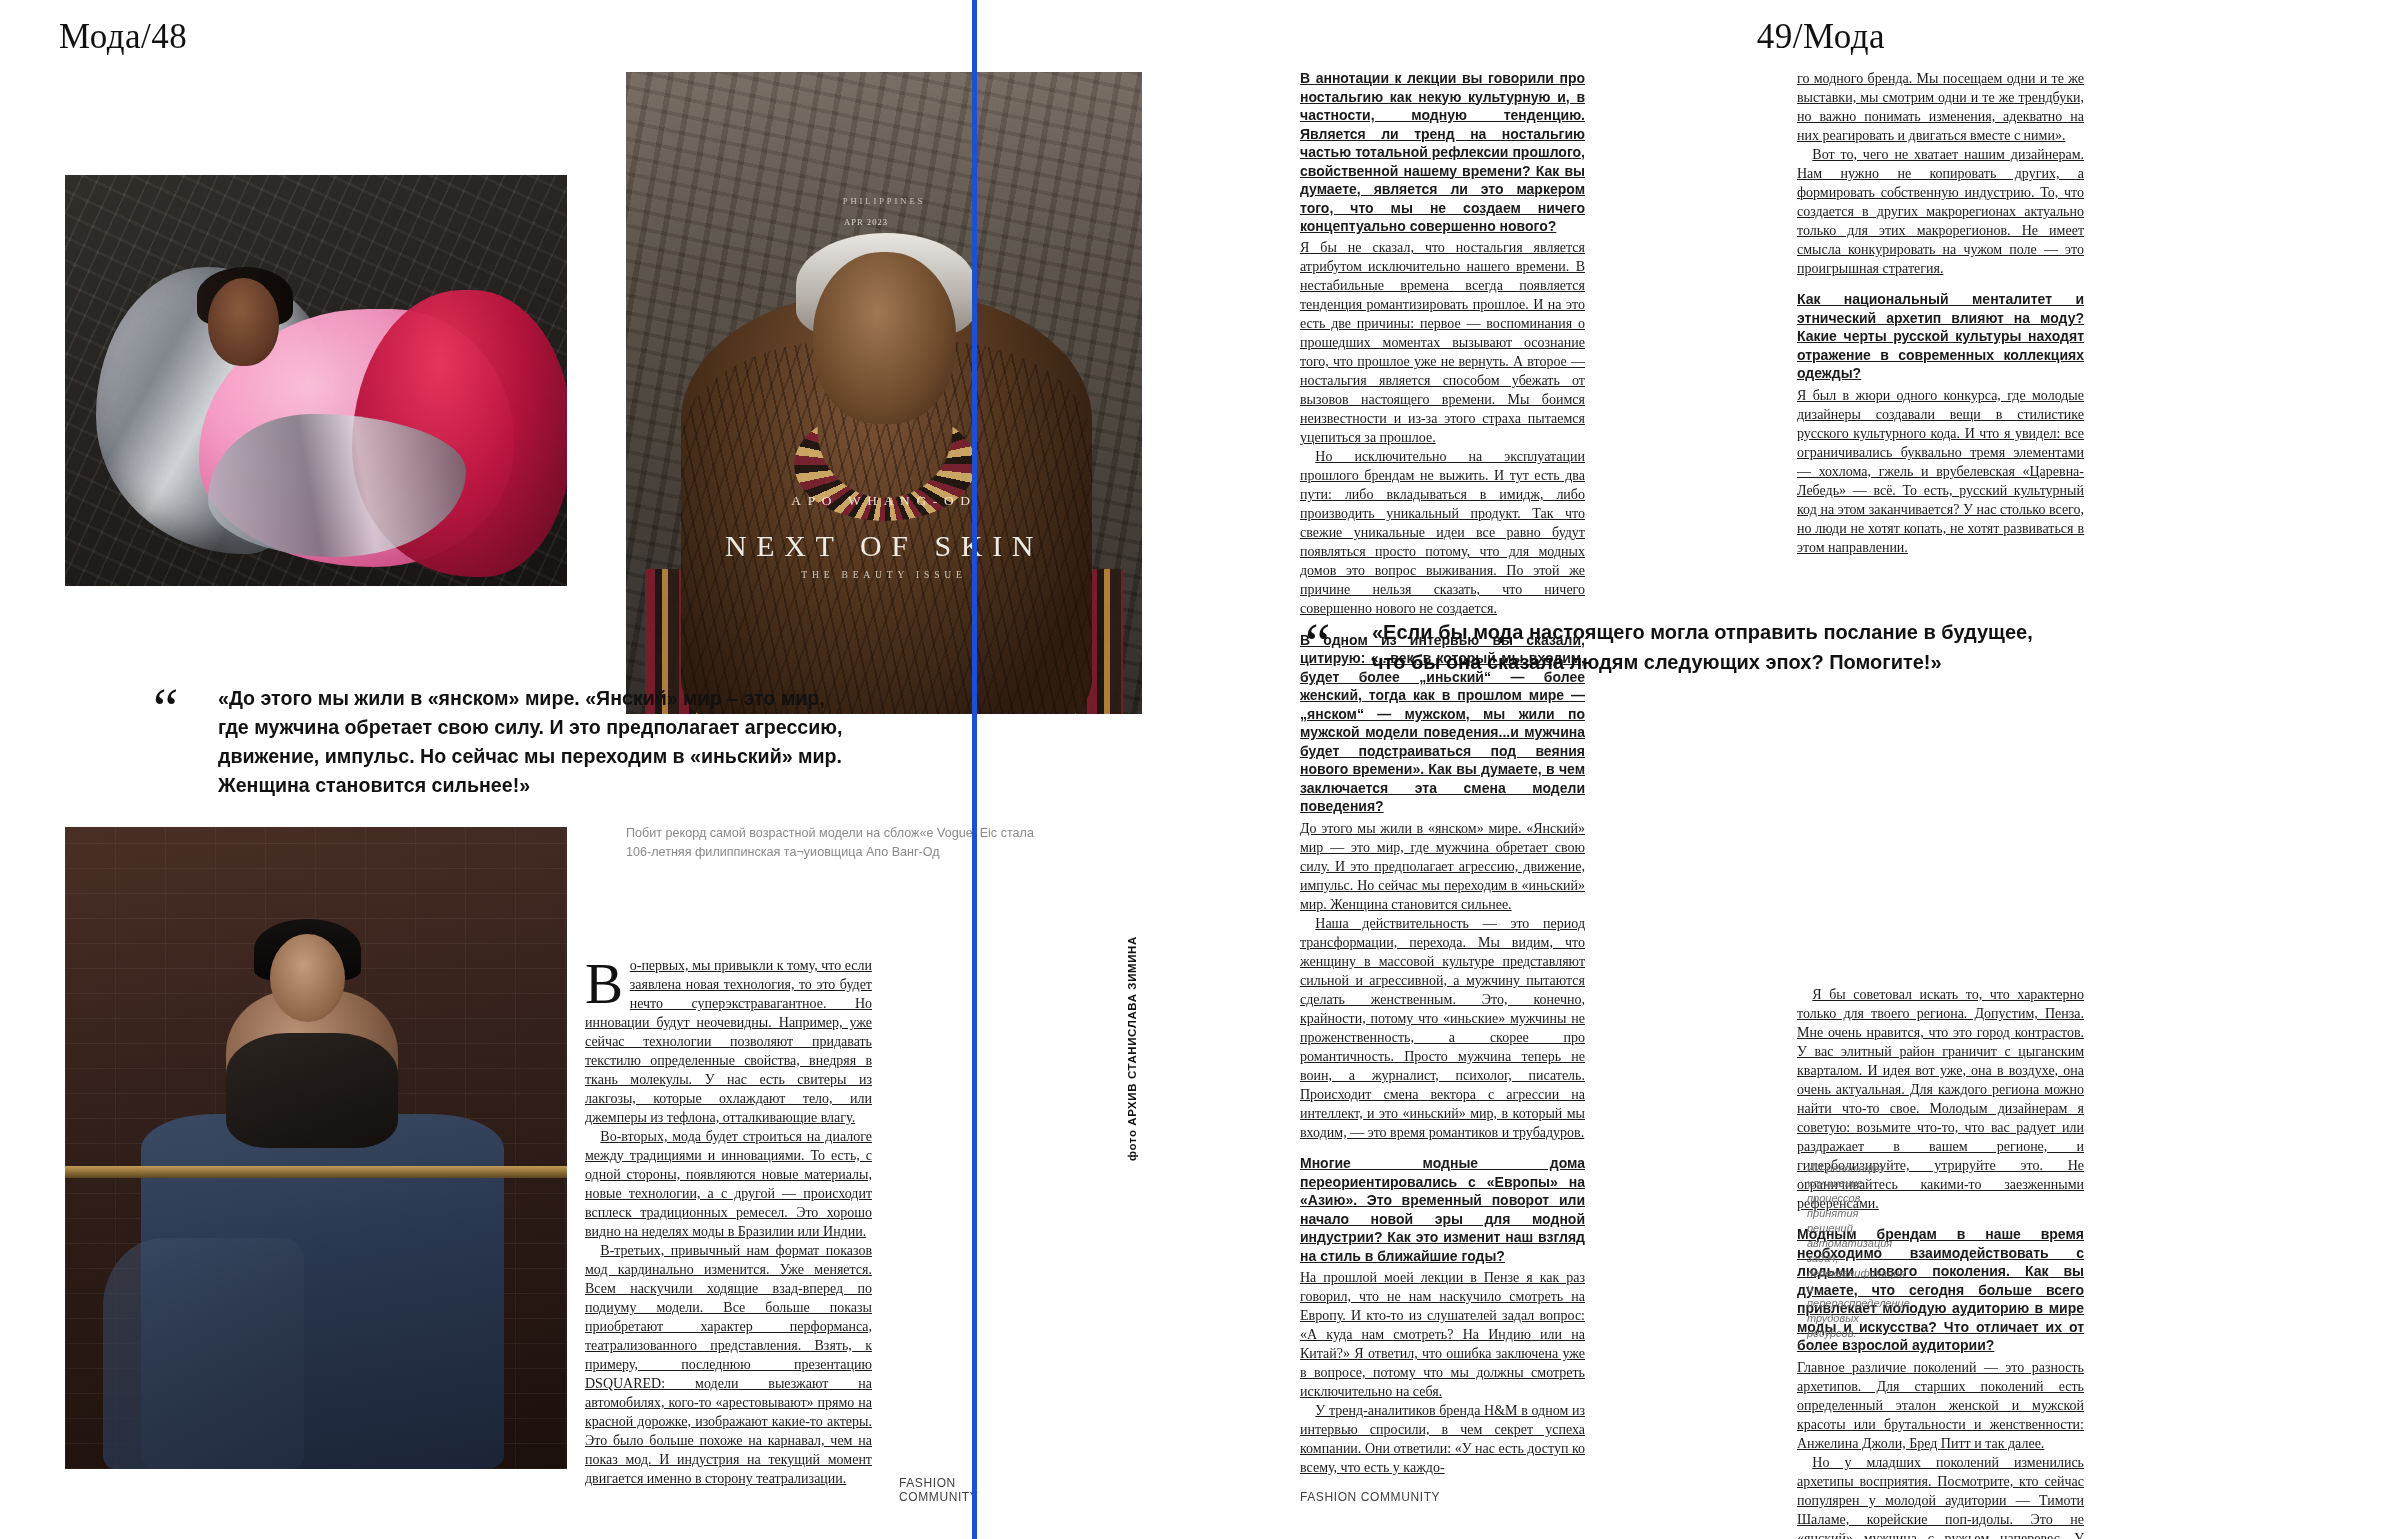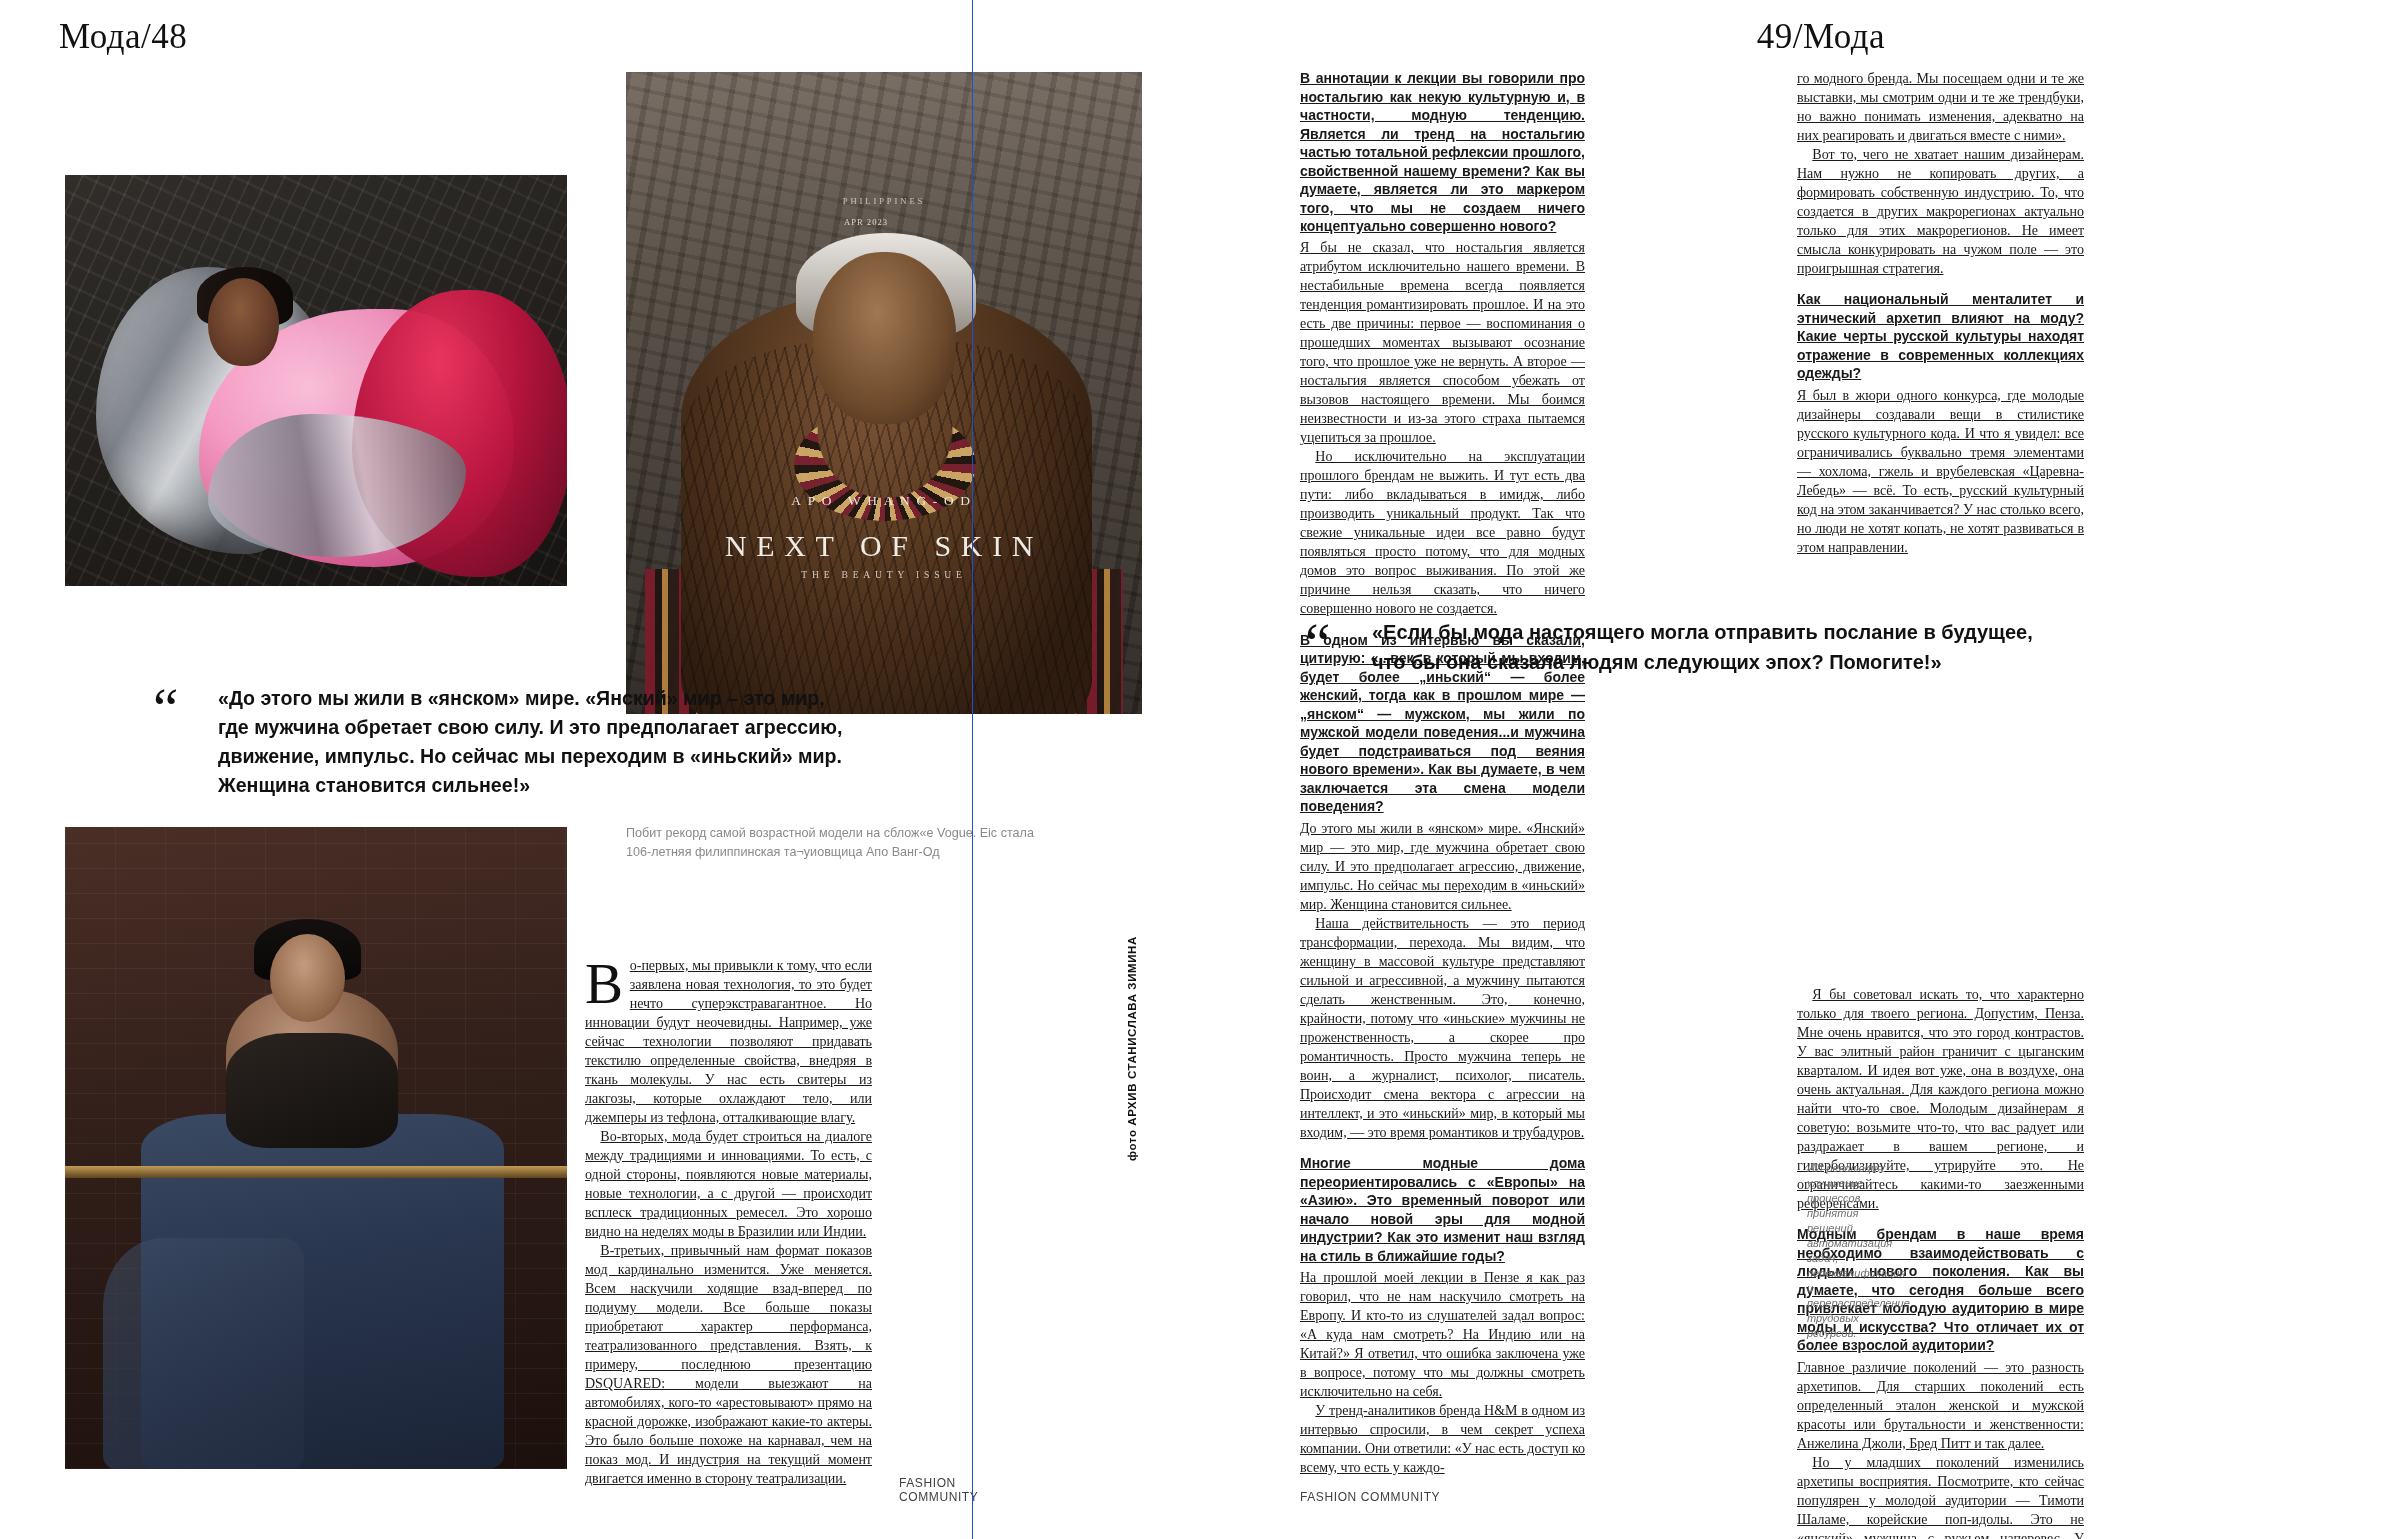--- a/index.html
+++ b/index.html
@@ -5,21 +5,21 @@
   * { box-sizing: border-box; }
   html, body { margin: 0; padding: 0; }
   body {
     width: 2390px; height: 1540px;
     background: #ffffff;
     font-family: "Liberation Serif", serif;
     overflow: hidden;
   }
   .spread { position: relative; width: 1944px; height: 1540px; display: flex; }
   .page { position: relative; width: 1195px; height: 1540px; }
-  .page-right { border-left: 1px solid #1d4ed8; }
+  .page-right { border-left: 5px solid #1d4ed8; }
 
   
   .masthead {
     position: absolute;
     font-family: "Liberation Serif", serif;
     font-size: 35px;
     letter-spacing: 0.5px;
     color: #111;
     white-space: nowrap;
   }

